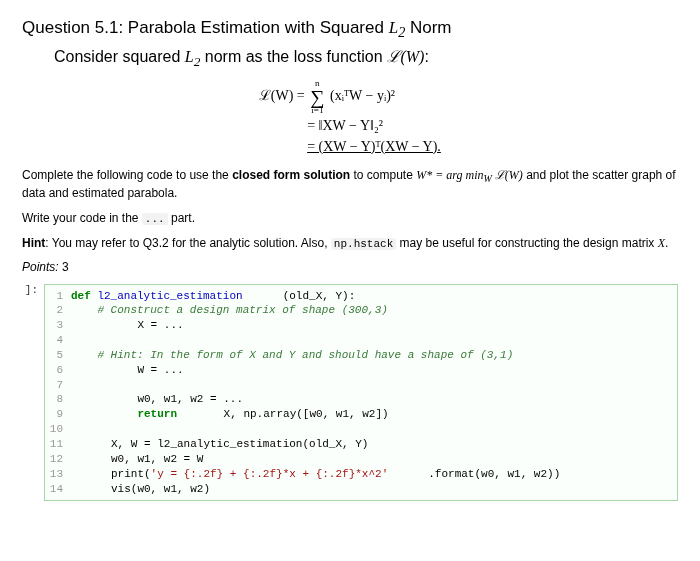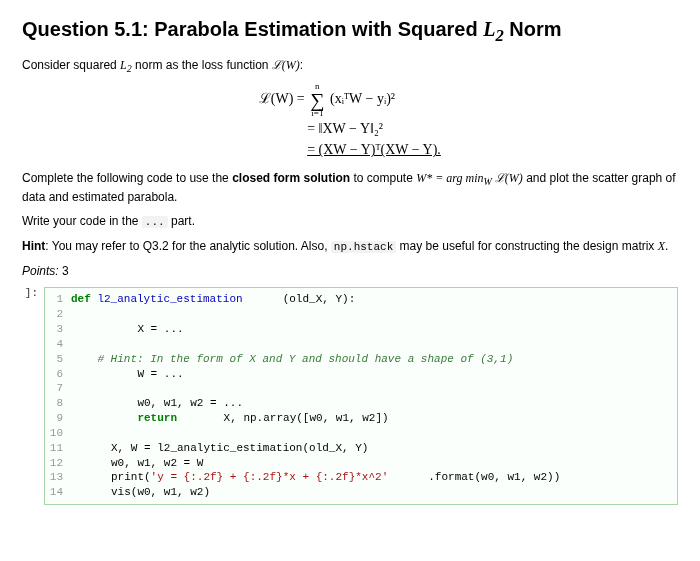--- a/index.html
+++ b/index.html
@@ -1,19 +1,19 @@
 <!DOCTYPE html>
 <html><head>
   <meta charset="utf-8">
   <style>
     * { margin:0; padding:0; box-sizing:border-box; }
     body { width:700px; height:561px; background:#fff; font-family:Arial,Helvetica,sans-serif; color:#000; padding:18px 22px 0 22px; overflow:hidden; }
-    h1 { font-size:20px; font-weight:bold; margin-bottom:10px; }
+    h1 { font-size:17px; font-weight:normal; margin-bottom:4px; }
     .sub { font-style:italic; font-family:'Times New Roman',serif; }
-    .intro { font-size:12px; margin-bottom:8px; }
+    .intro { font-size:16px; margin-bottom:8px;margin-left:32px; }
     .math { font-family:'Times New Roman',serif; font-size:14px; text-align:left; margin:6px 0 10px 0; line-height:1.5; }
     .math-row { display:flex; justify-content:center; }
     .math-inner { text-align:left; }
     .sum { display:inline-flex; flex-direction:column; align-items:center; vertical-align:middle; line-height:1; margin:0 2px; }
     .sum .lim { font-size:9px; }
     .sum .sig { font-size:20px; line-height:0.9; }
     .para { font-size:12px; margin:8px 0; line-height:1.35; }
     .mono { font-family:'Courier New',monospace; background:#f2f2f2; padding:0 3px; border-radius:2px; font-size:11px; }
     .cellwrap { display:flex; margin-top:6px; }
     .prompt { width:22px; text-align:right; padding-right:6px; font-family:'Courier New',monospace; font-size:11px; color:#333; }
@@ -66,21 +66,21 @@
 </p>
 
 <p class="para">
   <i>Points:</i><span> 3</span>
 </p>
 
 <div class="cellwrap">
   <div class="prompt">]:</div>
   <div class="codecell">
     <div class="ln"><span class="gut">1</span><span><span class="kw">def </span><span class="fn">l2_analytic_estimation</span><span class="nm">(old_X, Y):</span></span></div>
-    <div class="ln"><span class="gut">2</span></div>
+    <div class="ln"><span class="gut">2</span><span class="cm">    # Construct a design matrix of shape (300,3)</span></div>
     <div class="ln"><span class="gut">3</span><span class="nm">    X = ...</span></div>
     <div class="ln"><span class="gut">4</span><span class="nm"></span></div>
     <div class="ln"><span class="gut">5</span><span class="cm">    # Hint: In the form of X and Y and should have a shape of (3,1)</span></div>
     <div class="ln"><span class="gut">6</span><span class="nm">    W = ...</span></div>
     <div class="ln"><span class="gut">7</span><span class="nm"></span></div>
     <div class="ln"><span class="gut">8</span><span class="nm">    w0, w1, w2 = ...</span></div>
     <div class="ln"><span class="gut">9</span><span><span class="nm">    </span><span class="kw">return</span><span class="nm"> X, np.array([w0, w1, w2])</span></span></div>
     <div class="ln"><span class="gut">10</span><span class="nm"></span></div>
     <div class="ln"><span class="gut">11</span><span class="nm">X, W = l2_analytic_estimation(old_X, Y)</span></div>
     <div class="ln"><span class="gut">12</span><span class="nm">w0, w1, w2 = W</span></div>

